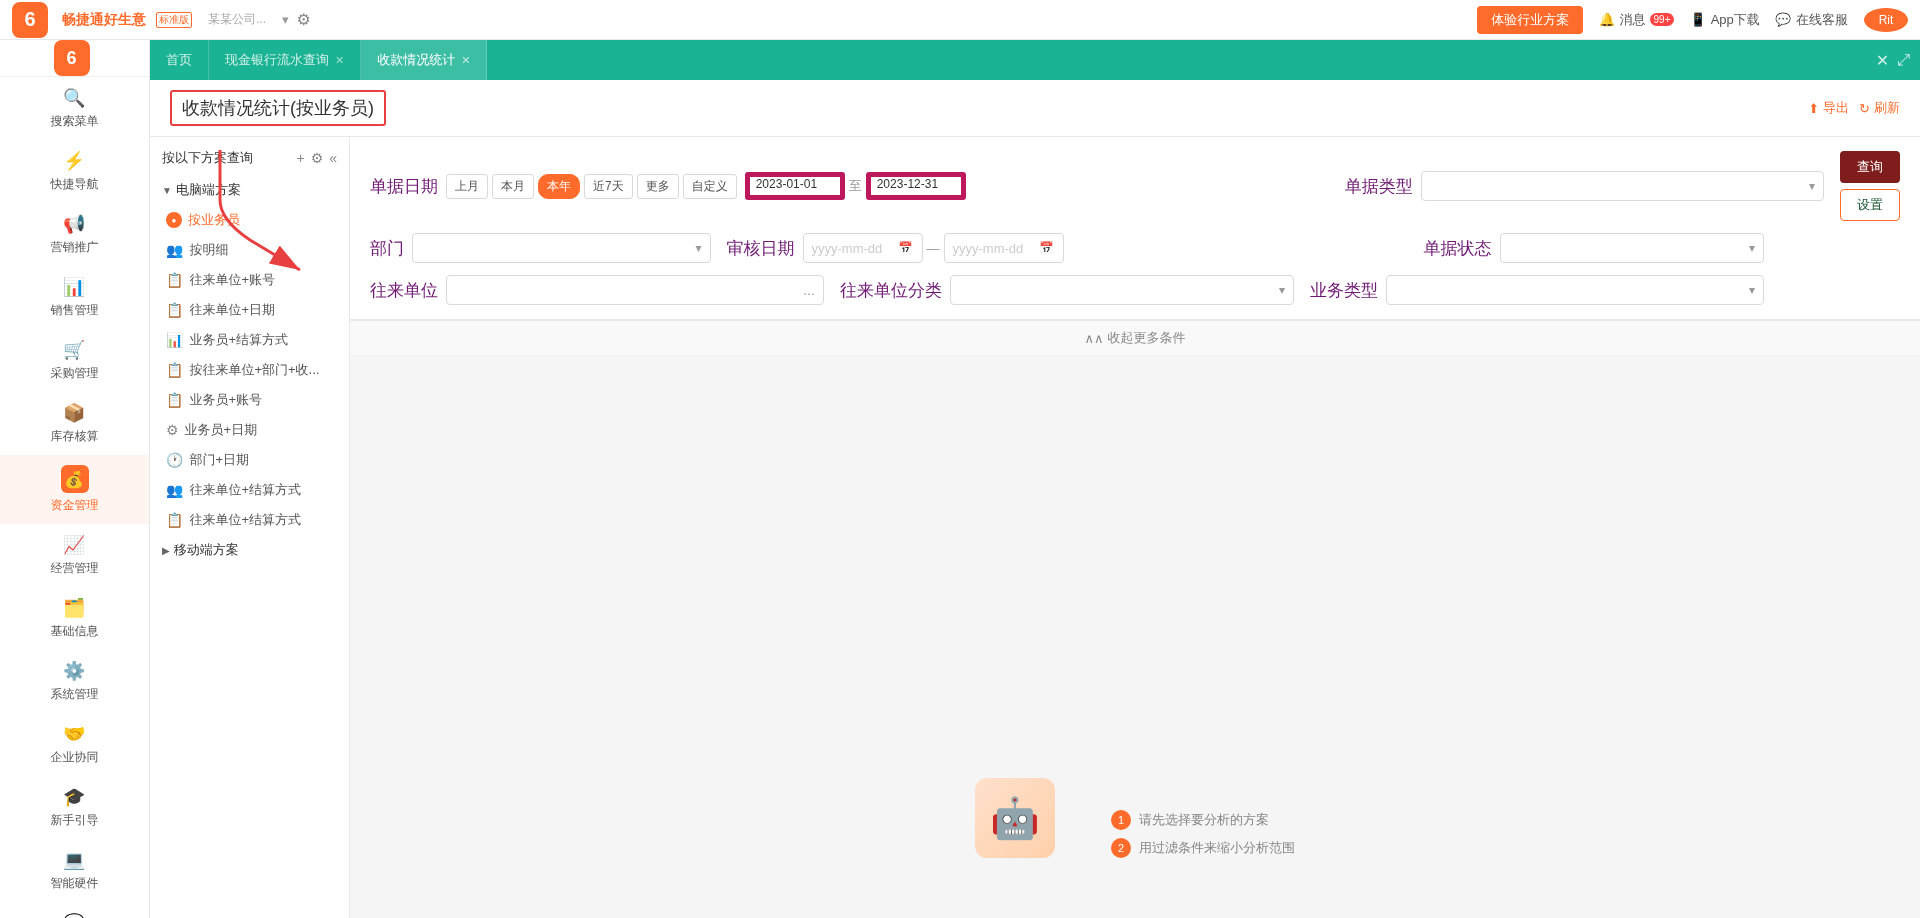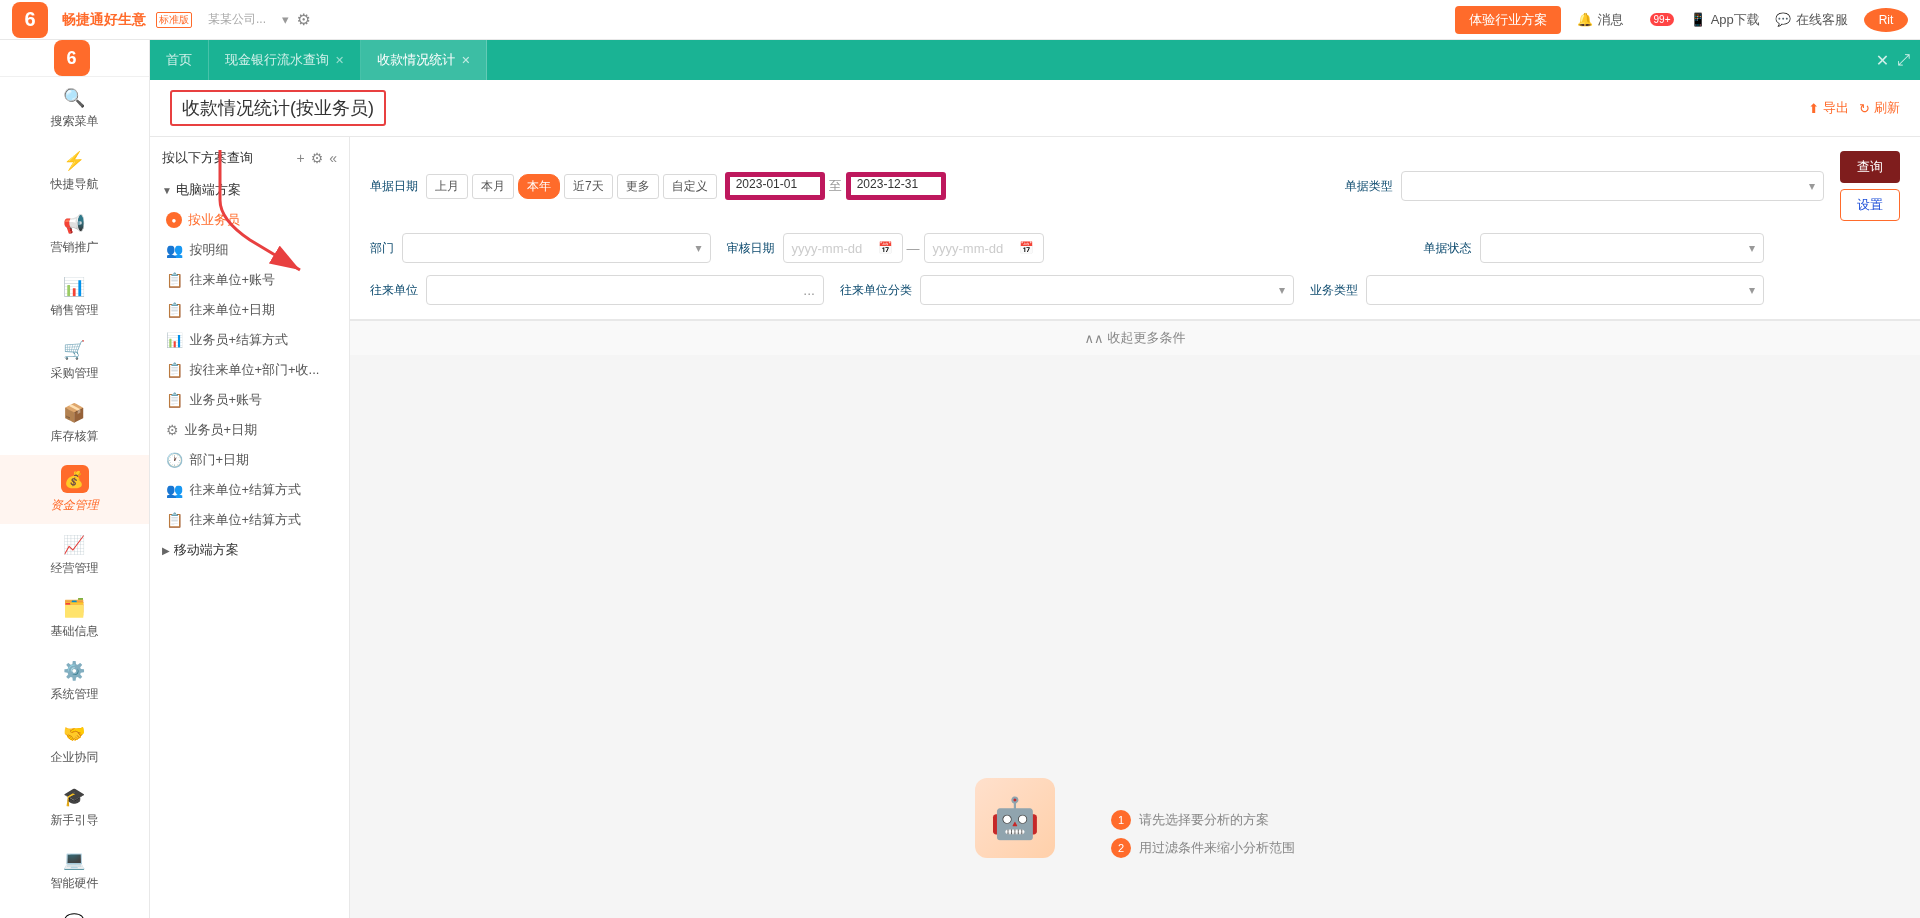--- a/index.html
+++ b/index.html
@@ -24,21 +24,21 @@
     .top-bar-btn {
       background: #ff6b2b;
       color: #fff;
       border: none;
       padding: 5px 14px;
       border-radius: 4px;
       cursor: pointer;
       font-size: 13px;
     }
     .top-bar-icon-item { display: flex; align-items: center; gap: 4px; color: #555; font-size: 13px; cursor: pointer; }
-    .badge { background: #ff4444; color: #fff; font-size: 10px; border-radius: 8px; padding: 1px 4px; margin-left: 22px; }
+    .badge { background: #ff4444; color: #fff; font-size: 10px; border-radius: 8px; padding: 1px 4px; }
 
     
     .layout { display: flex; height: 918px; padding-top: 40px; }
 
     
     .sidebar {
       width: 150px;
       background: #fff;
       border-right: 1px solid #e8e8e8;
       display: flex;
@@ -199,21 +199,21 @@
       margin-bottom: 12px;
     }
     .filter-row:last-child { margin-bottom: 0; }
     .filter-item {
       display: flex;
       align-items: center;
       gap: 8px;
       flex: 1;
       min-width: 0;
     }
-    .filter-label { color: #0c4a6e; font-size: 12px; white-space: nowrap; flex-shrink: 0; }
+    .filter-label { color: #701a75; font-size: 17px; white-space: nowrap; flex-shrink: 0; }
     .filter-control {
       flex: 1;
       min-width: 0;
       height: 30px;
       border: 1px solid #d9d9d9;
       border-radius: 4px;
       padding: 0 8px;
       font-size: 13px;
       background: #fff;
       color: #333;
@@ -258,21 +258,21 @@
       cursor: pointer;
       font-size: 13px;
       border: none;
     }
     .btn-query {
       background: #7f1d1d;
       color: #fff;
     }
     .btn-setting {
       background: #fff;
-      color: #1d4ed8;
+      color: #14532d;
       border: 1px solid #ff6b2b;
     }
     .filter-more-icon { color: #999; cursor: pointer; font-size: 14px; }
     .collapse-btn {
       display: flex;
       align-items: center;
       justify-content: center;
       gap: 4px;
       color: #888;
       cursor: pointer;
@@ -379,21 +379,21 @@
     <div class="sidebar-item">
       <span class="sidebar-icon">🛒</span>
       <span>采购管理</span>
     </div>
     <div class="sidebar-item">
       <span class="sidebar-icon">📦</span>
       <span>库存核算</span>
     </div>
     <div class="sidebar-item active">
       <span class="sidebar-icon" style="background:#ff6b2b; border-radius:6px; width:28px; height:28px; display:inline-flex; align-items:center; justify-content:center; font-size:16px;">💰</span>
-      <span style="color:#ff6b2b;font-style:italic;">资金管理</span>
+      <span style="color:#ff6b2b;">资金管理</span>
     </div>
     <div class="sidebar-item">
       <span class="sidebar-icon">📈</span>
       <span>经营管理</span>
     </div>
     <div class="sidebar-item">
       <span class="sidebar-icon">🗂️</span>
       <span>基础信息</span>
     </div>
     <div class="sidebar-item">

